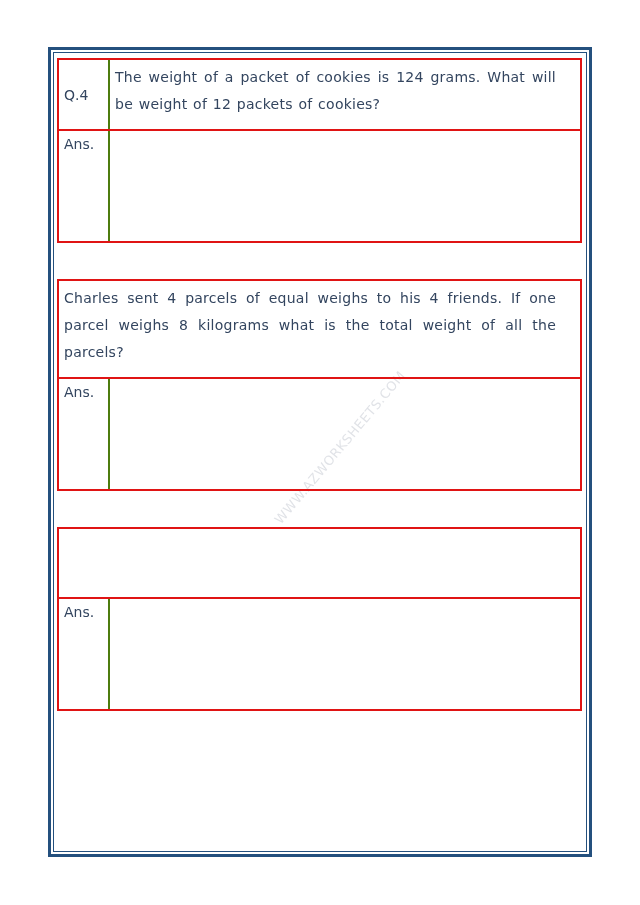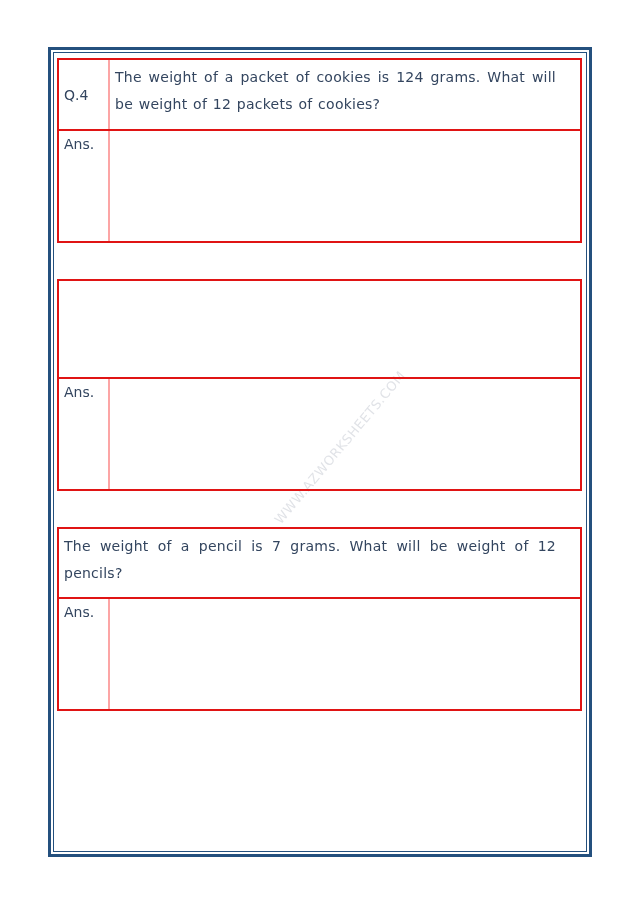--- a/index.html
+++ b/index.html
@@ -17,21 +17,21 @@
   }
   .qtable {
     position: absolute; left: 57px; width: 521px;
     border: 2px solid #e01414;
     border-collapse: collapse;
     box-sizing: content-box;
   }
   .qrow { display: flex; border-bottom: 2px solid #e01414; box-sizing: border-box; }
   .arow { display: flex; box-sizing: border-box; }
   .label-cell {
-    width: 44px; border-right: 2px solid #fca5a5; box-sizing: content-box;
+    width: 44px; border-right: 2px solid #4d7c0f; box-sizing: content-box;
     color: #33455f; font-size: 14px; padding-left: 5px; flex-shrink: 0;
     display: flex;
   }
   .qrow .label-cell { align-items: center; }
   .arow .label-cell { align-items: flex-start; padding-top: 5px; }
   .text-cell {
     flex: 1; color: #33455f; font-size: 14px; line-height: 27px;
     text-align: justify; padding: 4px 24px 0 5px; letter-spacing: 0.25px;
     word-spacing: 1px;
   }
@@ -57,28 +57,28 @@
     <div class="text-cell">The weight of a packet of cookies is 124 grams. What will be weight of 12 packets of cookies?</div>
   </div>
   <div class="arow" style="height:110px;">
     <div class="label-cell">Ans.</div>
     <div class="answer-cell"></div>
   </div>
 </div>
 
 <div class="qtable" style="top:279px;">
   <div class="qrow" style="height:98px;">
+    <div class="text-cell">Charles sent 4 parcels of equal weighs to his 4 friends. If one parcel weighs 8 kilograms what is the total weight of all the parcels?</div>
   </div>
   <div class="arow" style="height:110px;">
     <div class="label-cell">Ans.</div>
     <div class="answer-cell"></div>
   </div>
 </div>
 
 <div class="qtable" style="top:527px;">
   <div class="qrow" style="height:70px;">
-    <div class="text-cell">The weight of a pencil is 7 grams. What will be weight of 12 pencils?</div>
   </div>
   <div class="arow" style="height:110px;">
     <div class="label-cell">Ans.</div>
     <div class="answer-cell"></div>
   </div>
 </div>
 
 </body></html>

